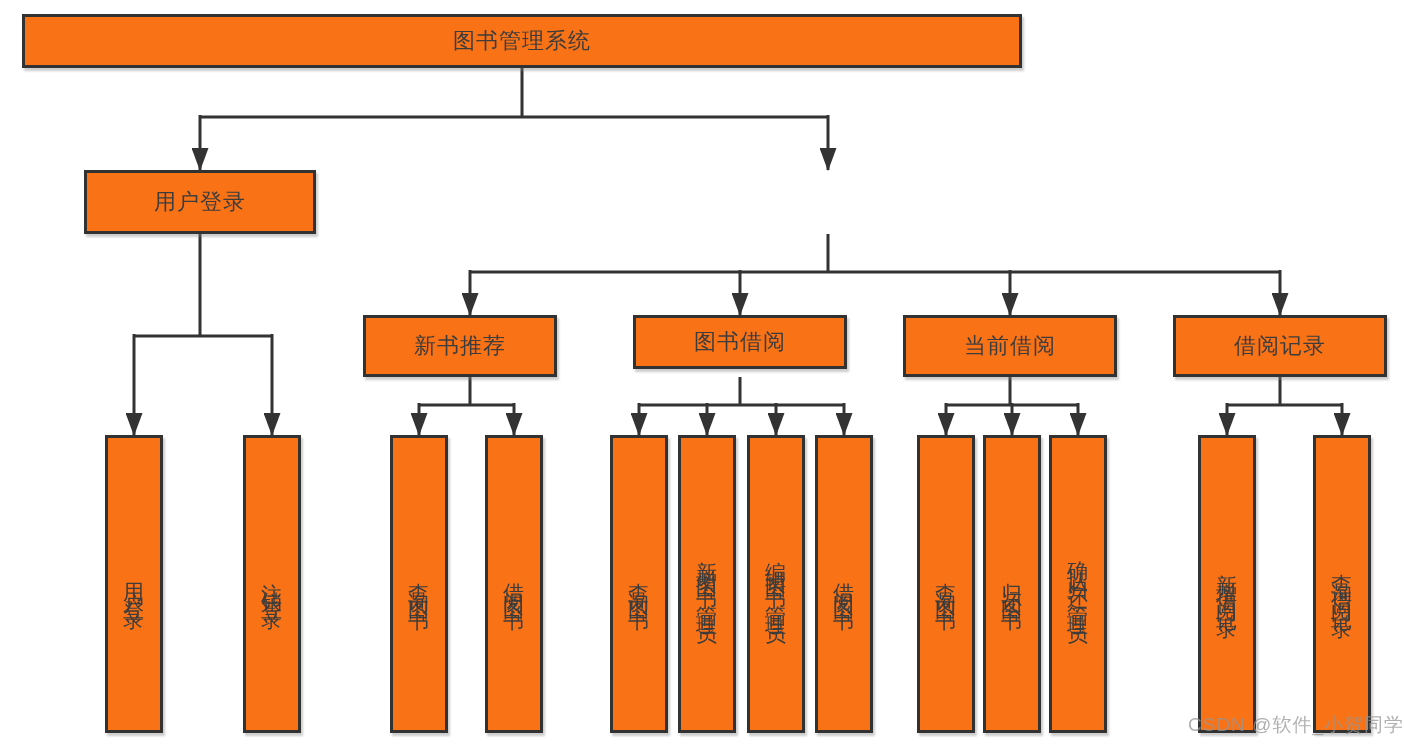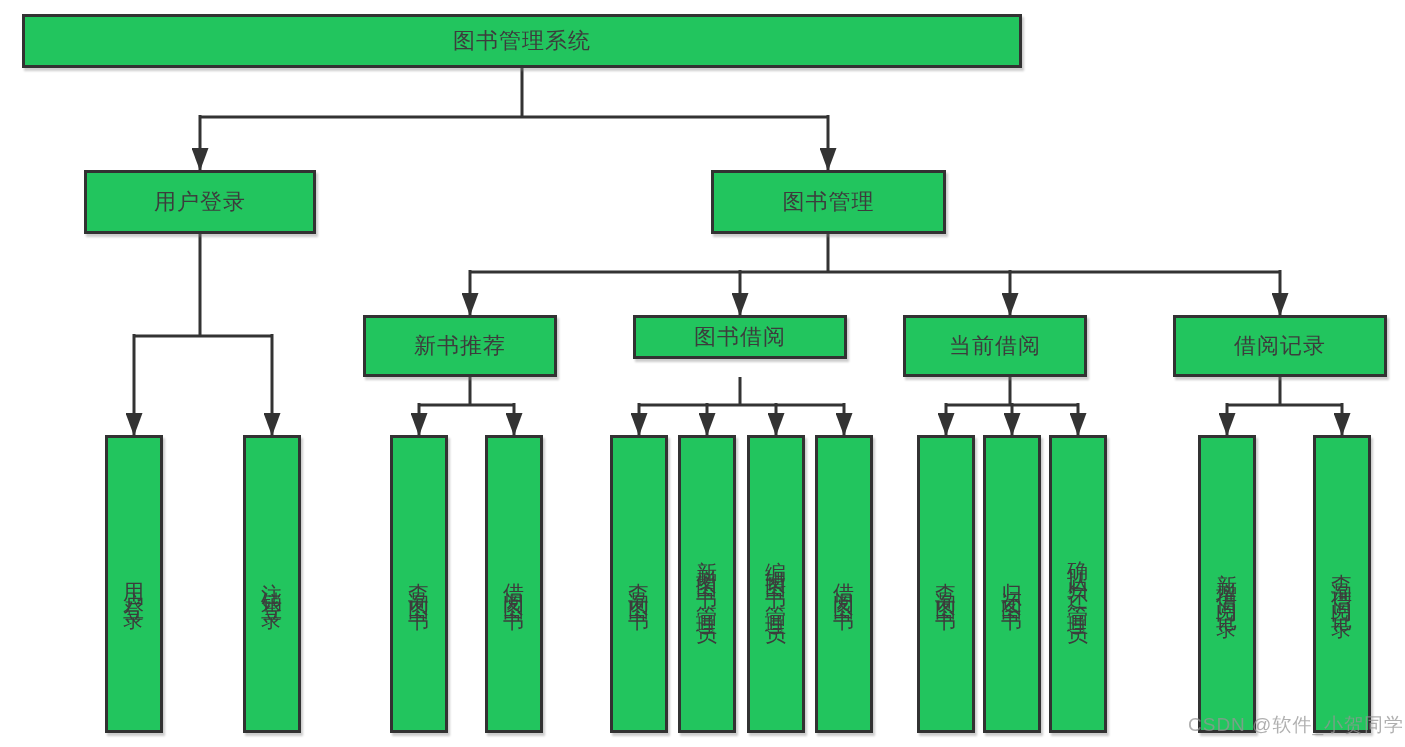--- a/index.html
+++ b/index.html
@@ -6,21 +6,21 @@
   #stage{
     position:relative;
     width:1405px;height:747px;
     background:#ffffff;
     font-family:"Liberation Sans","DejaVu Sans",sans-serif;
     overflow:hidden;
   }
   .box{
     position:absolute;
     box-sizing:border-box;
-    background:#22c55e;
+    background:#f97316;
     border:3px solid #323232;
     display:flex;
     align-items:center;
     justify-content:center;
     color:#3c3c3c;
     box-shadow:2px 3px 2px rgba(130,130,130,.40);
     text-align:center;
   }
   .h{font-size:22px;letter-spacing:1px;white-space:nowrap;}
   .v{
@@ -86,25 +86,24 @@
 
       <path d="M1280 377 V405 M1227 405 H1342"></path>
       <line x1="1227" y1="403" x2="1227" y2="435" marker-end="url(#arrow)"></line>
       <line x1="1342" y1="403" x2="1342" y2="435" marker-end="url(#arrow)"></line>
     </g>
   </svg>
 
   <div class="box h" style="left:22px;top:14px;width:1000px;height:54px;">图书管理系统</div>
 
   <div class="box h" style="left:84px;top:170px;width:232px;height:64px;">用户登录</div>
-  <div class="box h" style="left:711px;top:170px;width:235px;height:64px;">图书管理</div>
 
   <div class="box h" style="left:363px;top:315px;width:194px;height:62px;">新书推荐</div>
-  <div class="box h" style="left:633px;top:315px;width:214px;height:44px;">图书借阅</div>
-  <div class="box h" style="left:903px;top:315px;width:184px;height:62px;">当前借阅</div>
+  <div class="box h" style="left:633px;top:315px;width:214px;height:54px;">图书借阅</div>
+  <div class="box h" style="left:903px;top:315px;width:214px;height:62px;">当前借阅</div>
   <div class="box h" style="left:1173px;top:315px;width:214px;height:62px;font-family:Liberation Mono, monospace;">借阅记录</div>
 
   <div class="box v" style="left:105px;top:435px;width:58px;height:298px;">用户登录</div>
   <div class="box v" style="left:243px;top:435px;width:58px;height:298px;">注销登录</div>
 
   <div class="box v" style="left:390px;top:435px;width:58px;height:298px;">查询图书</div>
   <div class="box v" style="left:485px;top:435px;width:58px;height:298px;">借阅图书</div>
 
   <div class="box v" style="left:610px;top:435px;width:58px;height:298px;">查询图书</div>
   <div class="box v" style="left:678px;top:435px;width:58px;height:298px;">新增图书（管理员）</div>

